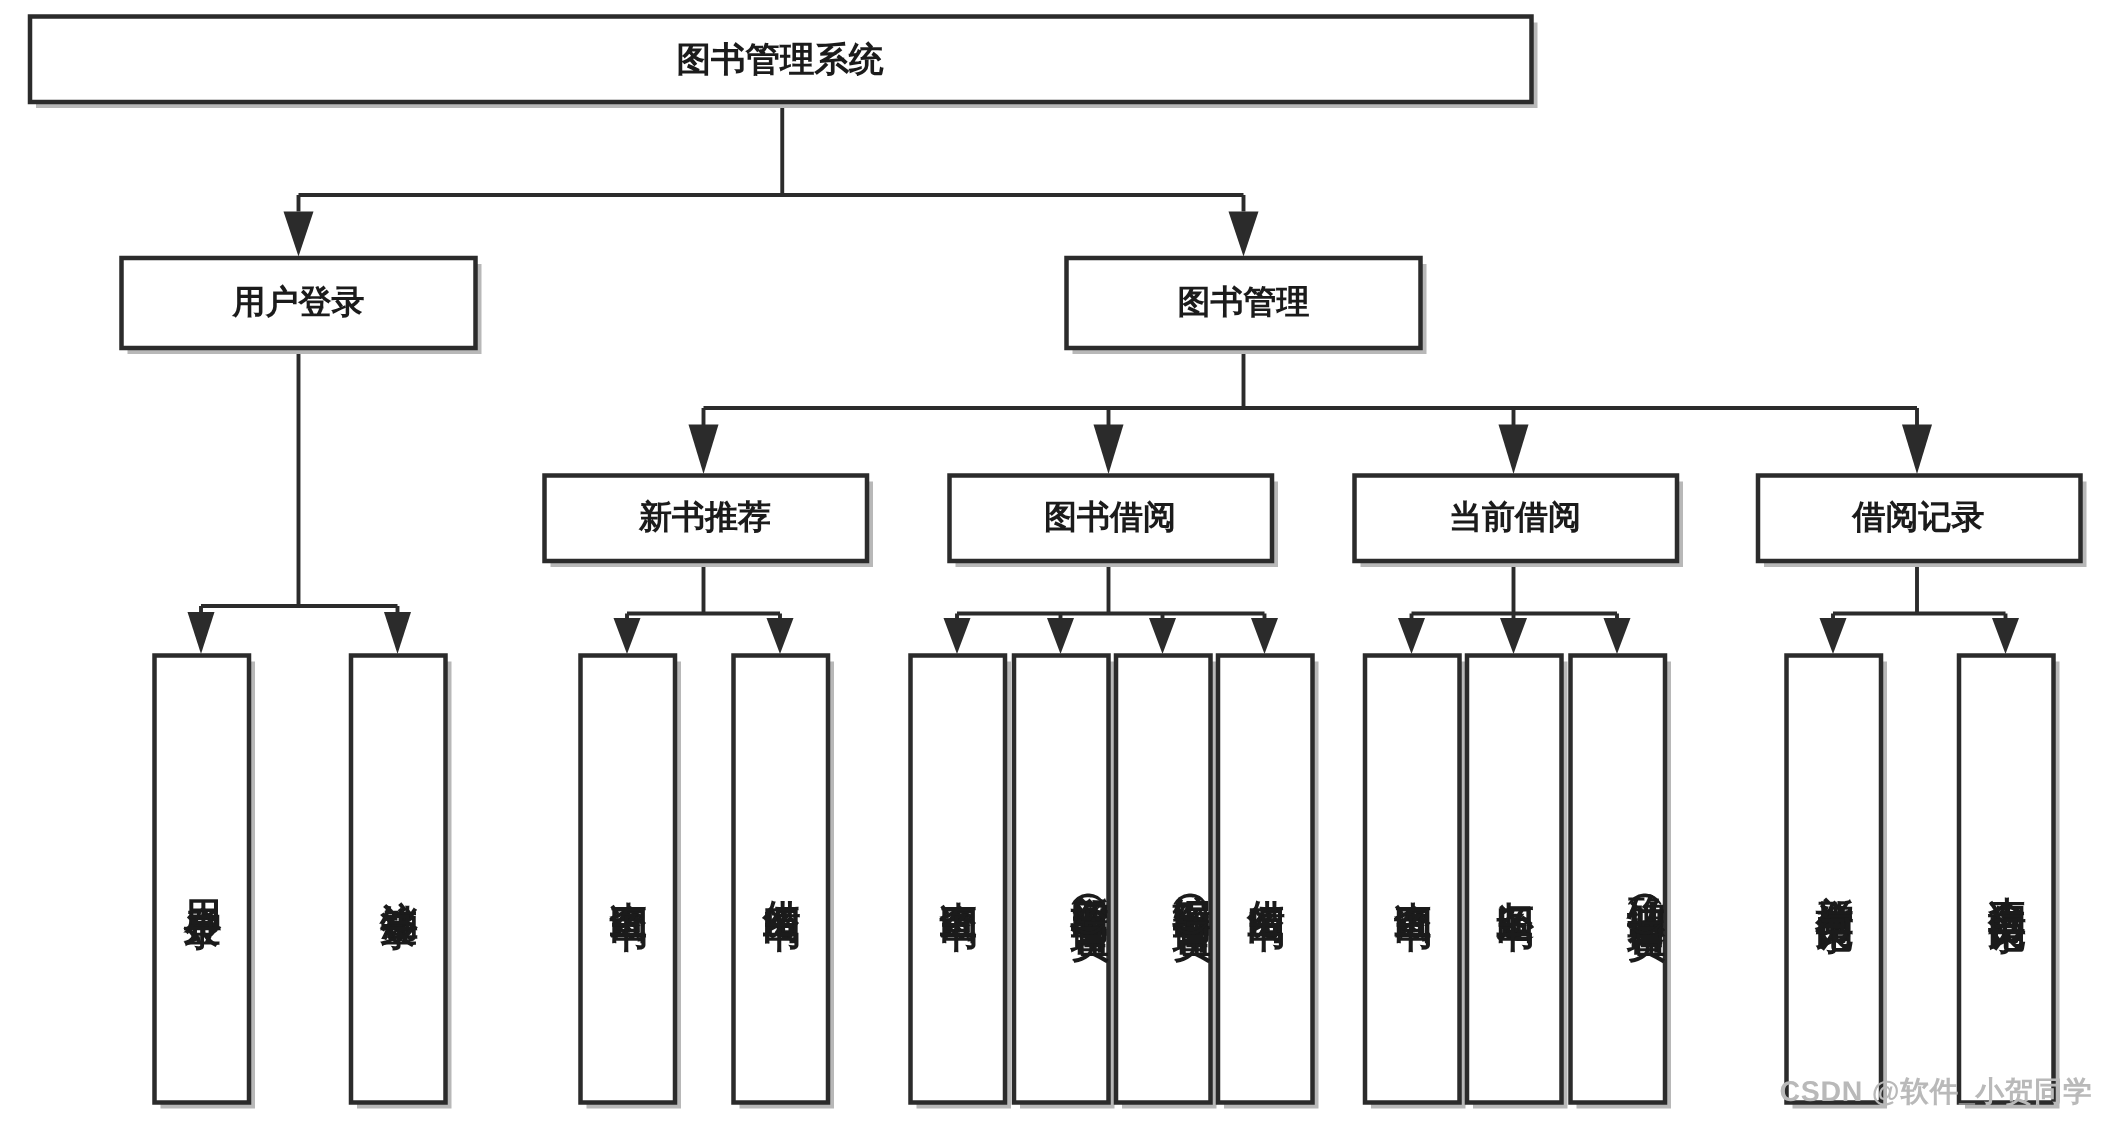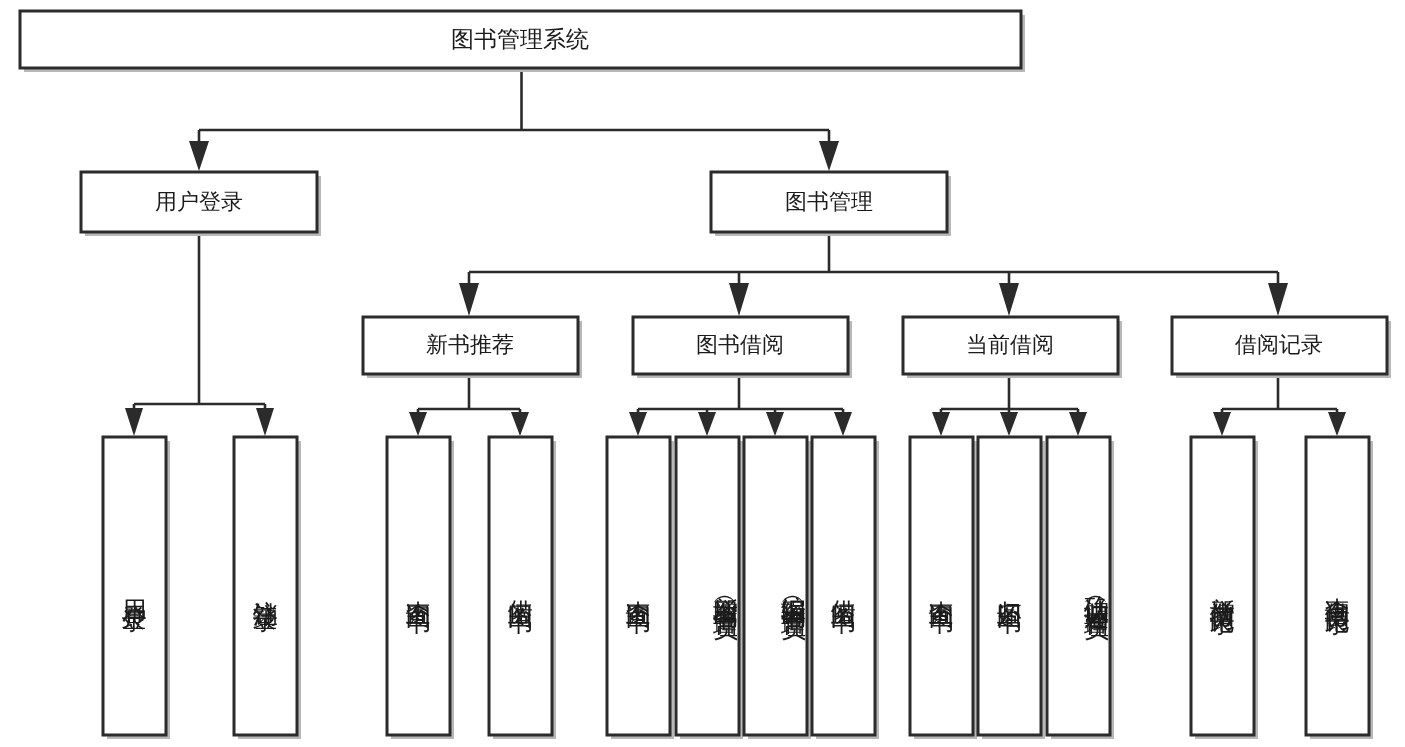--- a/index.html
+++ b/index.html
@@ -11,20 +11,21 @@
     width: 1405px;
     height: 747px;
     font-family: "Liberation Sans", "DejaVu Sans", sans-serif;
     overflow: hidden;
     position: relative;
   }
   #diagram-root {
     position: relative;
     width: 1405px;
     height: 747px;
+    font-weight: bold;
   }
   svg.diagram-canvas {
     position: absolute;
     top: 0;
     left: 0;
     width: 1405px;
     height: 747px;
   }
   .node-box {
     fill: #ffffff;
@@ -281,13 +282,14 @@
     <div class="leaf-text" style="left:812px; top:437px; width:63px; height:298px;">借阅图书</div>
 
     <div class="leaf-text" style="left:910px; top:437px; width:63px; height:298px;">查询图书</div>
     <div class="leaf-text" style="left:978px; top:437px; width:63px; height:298px;">归还图书</div>
     <div class="leaf-text" style="left:1047px; top:437px; width:63px; height:298px; align-items:flex-start; padding-top:6px; box-sizing:border-box;">确认归还（管理员）</div>
 
     <div class="leaf-text" style="left:1191px; top:437px; width:63px; height:298px;">新增借阅记录</div>
     <div class="leaf-text" style="left:1306px; top:437px; width:63px; height:298px;">查询借阅记录</div>
   </div>
 
+  <div class="watermark">CSDN @软件_小贺同学</div>
 </div>
 
 </body></html>

